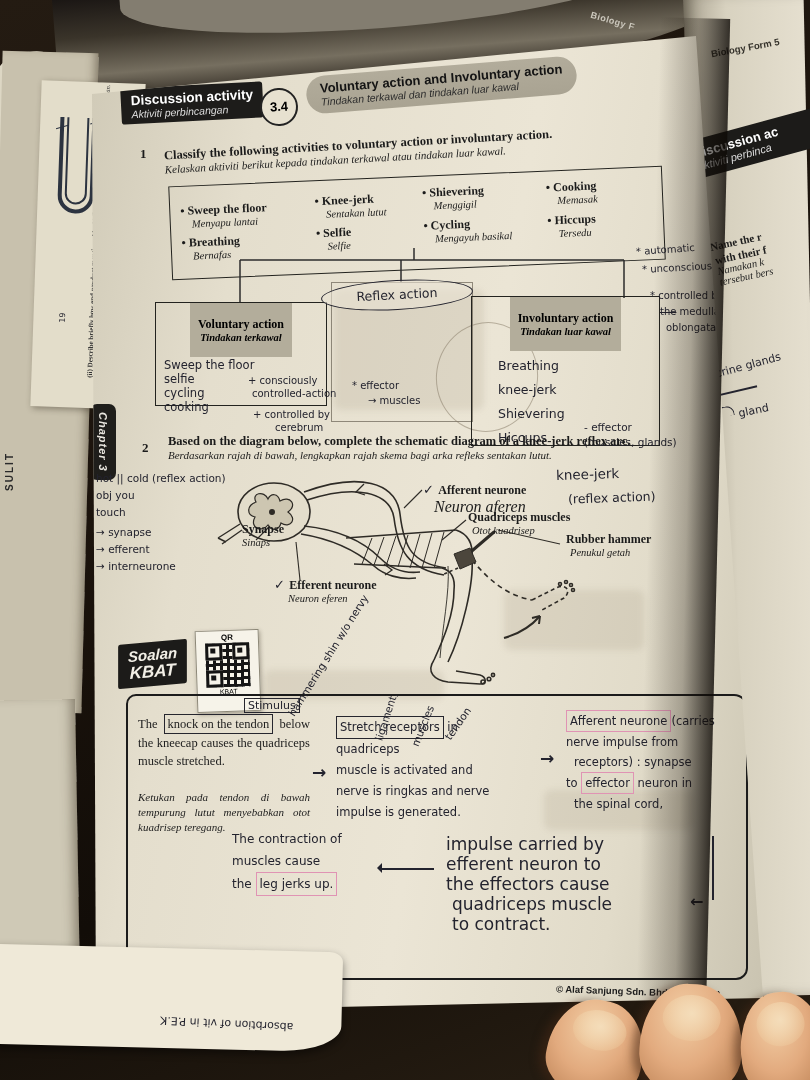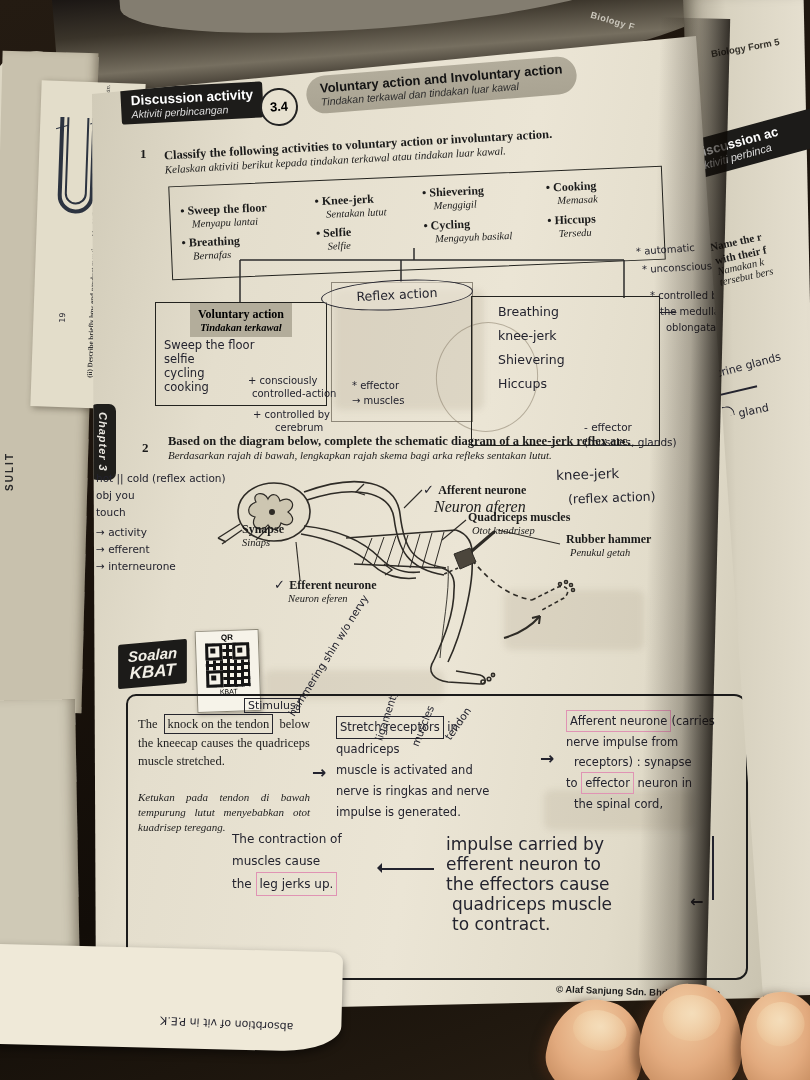--- a/index.html
+++ b/index.html
@@ -44,21 +44,21 @@
     box-shadow:2px 2px 6px rgba(40,32,20,.4)}
   #lstackB{left:-8px;top:700px;width:86px;height:336px;background:#cfc9b6;transform:rotate(-1deg);z-index:2;
     box-shadow:inset -10px 0 12px -6px rgba(60,50,34,.5)}
   #ltear{left:-6px;top:948px;width:348px;height:100px;background:#efe9d8;transform:rotate(1.4deg);z-index:5;
     border-radius:3px 14px 60px 6px/3px 10px 26px 6px;box-shadow:0 4px 8px rgba(0,0,0,.45)}
   
   #da-box{background:#1d1c1a;color:#fff;border-radius:3px;padding:5px 10px 4px;transform:rotate(-3deg)}
   #sec-circle{width:34px;height:34px;border:2.2px solid #222;border-radius:50%;background:#e7e1d0;
     text-align:center;line-height:34px;transform:rotate(-3deg)}
   #title-band{background:linear-gradient(#b2ac9b,#a9a392);border-radius:24px;padding:5px 14px 6px;transform:rotate(-4.6deg)}
-  .chip{background:#b3ad9b;display:inline-block;padding:4px 8px;text-align:center}
+  .chip{background:#b3ad9b;display:inline-block;padding:14px 8px;text-align:center}
   .fbox{border:1.6px solid #23231f}
   #chapter-tab{background:#1f1e1b;color:#e8e5de;border-radius:7px;writing-mode:vertical-rl;
     text-align:center;font-style:italic;font-weight:bold;letter-spacing:1px}
   #kbat-logo{background:#1c1b19;color:#f2efe6;transform:rotate(-5deg) skewX(-5deg);
     padding:5px 10px;text-align:center;line-height:1.05;border-radius:2px}
   #qr-card{background:#f6f3e9;border:1px solid #8d8878;text-align:center;transform:rotate(-2deg);
     box-shadow:1px 2px 4px rgba(40,32,20,.35)}
   .qr-grid{width:44px;height:44px;margin:1px auto;position:relative;
     background:repeating-linear-gradient(0deg,#161616 0 3px,transparent 3px 7px),
                repeating-linear-gradient(90deg,#161616 0 3px,transparent 3px 7px)}
@@ -183,39 +183,43 @@
       <div>cooking</div>
     </div>
   </div>
 
   <div class="abs" style="left:247px;top:252px;width:140px;height:138px;border:1.2px solid rgba(70,62,50,.55)"></div>
   <div class="abs hw" style="left:237px;top:250px;width:150px;height:28px;border:1.8px solid #23232e;border-radius:50%;
        text-align:center;line-height:28px;font-size:12.5px;transform:rotate(-3deg);background:rgba(233,227,211,.6)">Reflex action</div>
   <div class="abs" style="left:352px;top:292px;width:100px;height:108px;border:1.8px solid rgba(130,118,98,.5);border-radius:50%;transform:rotate(9deg)"></div>
 
   <div class="abs fbox" style="left:387px;top:266px;width:187px;height:148px">
+    <div style="text-align:center"><span class="chip">
+      <span class="ser b" style="font-size:12px;display:block">Involuntary action</span>
+      <span class="ser b it" style="font-size:10.5px;display:block">Tindakan luar kawal</span></span>
+    </div>
     <div class="hw" style="font-size:12.5px;margin:3px 0 0 26px;line-height:24px">
       <div>Breathing</div>
       <div>knee-jerk</div>
       <div>Shievering</div>
       <div>Hiccups</div>
     </div>
   </div>
 
   <div class="abs hw" style="left:164px;top:344px;font-size:10px;line-height:13px">
     <div>+ consciously</div>
     <div style="margin-left:4px">controlled-action</div>
   </div>
   <div class="abs hw" style="left:169px;top:378px;font-size:10px;line-height:13px">
     <div>+ controlled by</div>
     <div style="margin-left:22px">cerebrum</div>
   </div>
   <div class="abs hw" style="left:268px;top:348px;font-size:10px;line-height:15px">
     <div>* effector</div>
-    <div style="margin-left:0">→ muscles</div>
+    <div style="margin-left:16px">→ muscles</div>
   </div>
   <div class="abs hw" style="left:552px;top:214px;font-size:10px;transform:rotate(-4deg)">* automatic</div>
   <div class="abs hw" style="left:558px;top:232px;font-size:10px;transform:rotate(-3deg)">* unconscious</div>
   <div class="abs hw" style="left:566px;top:258px;font-size:10px;line-height:16px">
     <div>* controlled by</div>
     <div style="margin-left:10px"><span style="text-decoration:line-through">the</span>
       <span>medulla</span></div>
     <div style="margin-left:16px">oblongata</div>
   </div>
   <div class="abs hw" style="left:500px;top:390px;font-size:10.5px;line-height:15px">
@@ -306,21 +310,21 @@
     <span class="ser b" style="font-size:12px">Efferent neurone</span>
     <div class="ser it" style="font-size:10.5px;margin-left:14px">Neuron eferen</div>
   </div>
 
   <div class="abs hw" style="left:472px;top:436px;font-size:13.5px;transform:rotate(-2deg)">knee-jerk</div>
   <div class="abs hw" style="left:484px;top:460px;font-size:12.5px;transform:rotate(-2deg)">(reflex action)</div>
   <div class="abs hw" style="left:12px;top:440px;font-size:10.5px;line-height:17px">
     <div>hot || cold (reflex action)</div>
     <div>obj you</div>
     <div>touch</div>
-    <div style="margin-top:3px">→ activity</div>
+    <div style="margin-top:3px">→ synapse</div>
     <div>→ efferent</div>
     <div>→ interneurone</div>
   </div>
   <div class="abs hw" style="left:212px;top:676px;width:170px;font-size:10.5px;transform:rotate(-58deg);transform-origin:left bottom;z-index:6">hammering shin w/o nervy</div>
   <div class="abs hw" style="left:300px;top:700px;font-size:10.5px;transform:rotate(-72deg);transform-origin:left bottom;z-index:6">ligament,</div>
   <div class="abs hw" style="left:336px;top:706px;font-size:10.5px;transform:rotate(-68deg);transform-origin:left bottom;z-index:6">muscles</div>
   <div class="abs hw" style="left:368px;top:700px;font-size:10.5px;transform:rotate(-55deg);transform-origin:left bottom;z-index:6">tendon</div>
 
   <div class="abs" id="kbat-logo" style="left:34px;top:612px">
     <div class="sans b it" style="font-size:15px">Soalan</div>

